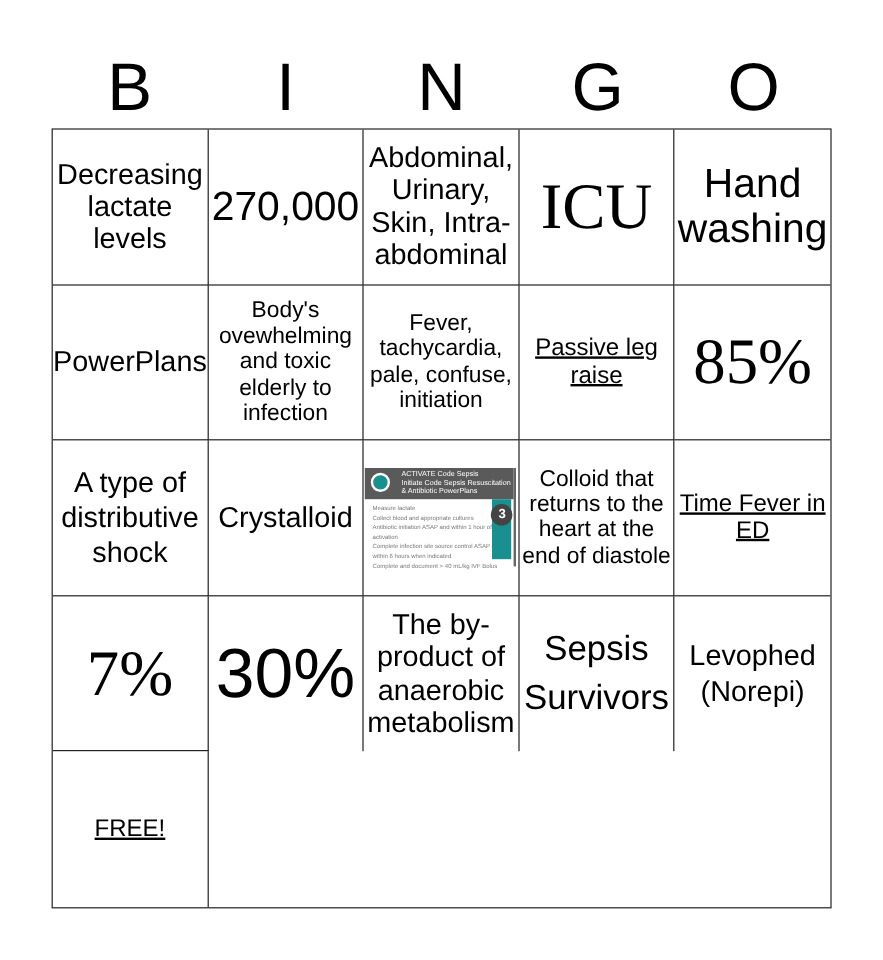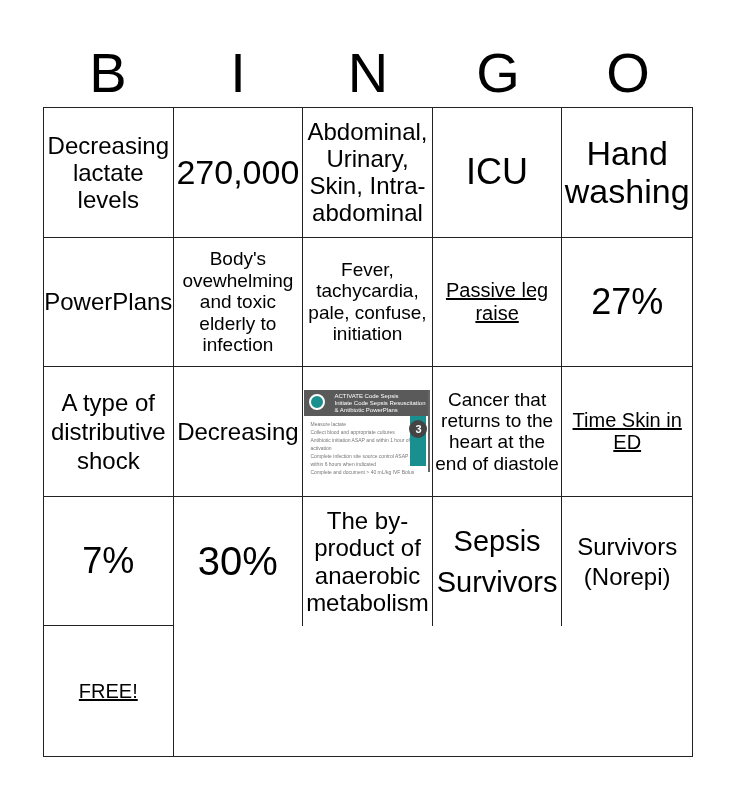--- a/index.html
+++ b/index.html
@@ -9,22 +9,22 @@
   .grid { position: absolute; left: 43px; top: 107px; width: 650px; height: 650px; border: 1.5px solid #222; box-sizing: border-box; display: grid; grid-template-columns: repeat(5, 1fr); grid-template-rows: repeat(5, 1fr); }
   .cell { border-right: 1.5px solid #222; border-bottom: 1.5px solid #222; display: flex; align-items: center; justify-content: center; text-align: center; overflow: hidden; line-height: 1.13; padding: 0 1px; box-sizing: border-box; }
   .cell:nth-child(5n) { border-right: none; align-items: center; }
   .cell:nth-last-child(-n+5) { border-bottom: none; }
   .s18 { font-size: 19px; }
   .s20 { font-size: 24px; }
   .s22 { font-size: 24px; line-height: 1.22; }
   .s26 { font-size: 29px; line-height: 1.4; }
   .s30 { font-size: 34px; }
   .s34 { font-size: 20px; text-decoration: underline; }
-  .s44 { font-size: 40px; }
-  .s52 { font-size: 36px; }
+  .s44 { font-size: 58px; }
+  .s52 { font-size: 54px; font-family: Liberation Serif, serif; }
   .img-card { width: 126px; height: 82px; background: #fff; position: relative; font-size: 6px; text-align: left; }
   .img-card .banner { position: absolute; left: 0; top: 0; width: 124px; height: 26px; background: #5a5a5a; color: #fff; font-size: 6px; padding-left: 30px; box-sizing: border-box; padding-top: 3px; }
   .img-card .timer { position: absolute; left: 5px; top: 4px; width: 16px; height: 16px; border-radius: 50%; background: #1a8f8f; border: 2px solid #fff; box-sizing: border-box; }
   .img-card .list { position: absolute; left: 6px; top: 30px; color: #777; font-size: 5px; line-height: 8px; }
   .img-card .badge { position: absolute; right: 4px; top: 26px; width: 16px; height: 50px; background: #1a8f8f; }
   .img-card .badge-num { position: absolute; right: 3px; top: 30px; width: 18px; height: 18px; border-radius: 50%; background: #444; color: #fff; font-size: 11px; text-align: center; line-height: 18px; font-weight: bold; }
   .img-card .edge { position: absolute; right: 0; top: 0; width: 2px; height: 82px; background: #666; }
 </style>
 </head>
 <body>
@@ -59,27 +59,27 @@
     <div class="cell">
       <span class="s18">Body's ovewhelming and toxic elderly to infection</span>
     </div>
     <div class="cell">
       <span class="s18">Fever, tachycardia, pale, confuse, initiation</span>
     </div>
     <div class="cell">
       <span class="s34">Passive leg raise</span>
     </div>
     <div class="cell">
-      <span class="s52">27%</span>
+      <span class="s52">85%</span>
     </div>
     <div class="cell">
       <span class="s22">A type of distributive shock</span>
     </div>
     <div class="cell">
-      <span class="s22">Decreasing</span>
+      <span class="s22">Crystalloid</span>
     </div>
     <div class="cell">
       <div class="img-card">
         <div class="banner">
           <div>ACTIVATE Code Sepsis</div>
           <div>Initiate Code Sepsis Resuscitation &amp; Antibiotic PowerPlans</div>
         </div>
         <div class="timer"></div>
         <div class="list">
           <div>Measure lactate</div>
@@ -87,36 +87,36 @@
           <div>Antibiotic initiation ASAP and within 1 hour of activation</div>
           <div>Complete infection site source control ASAP and within 6 hours when indicated</div>
           <div>Complete and document &gt; 40 mL/kg IVF Bolus</div>
         </div>
         <div class="badge"></div>
         <div class="badge-num">3</div>
         <div class="edge"></div>
       </div>
     </div>
     <div class="cell">
-      <span class="s18">Cancer that returns to the heart at the end of diastole</span>
+      <span class="s18">Colloid that returns to the heart at the end of diastole</span>
     </div>
     <div class="cell">
-      <span class="s34">Time Skin in ED</span>
+      <span class="s34">Time Fever in ED</span>
     </div>
     <div class="cell">
       <span class="s52">7%</span>
     </div>
     <div class="cell">
       <span class="s44">30%</span>
     </div>
     <div class="cell">
       <span class="s20">The by-product of anaerobic metabolism</span>
     </div>
     <div class="cell">
       <span class="s26">Sepsis Survivors</span>
     </div>
     <div class="cell">
-      <span class="s22">Survivors (Norepi)</span>
+      <span class="s22">Levophed (Norepi)</span>
     </div>
     <div class="cell">
       <span class="s34">FREE!</span>
     </div>
   </div>
 
 </body></html>

